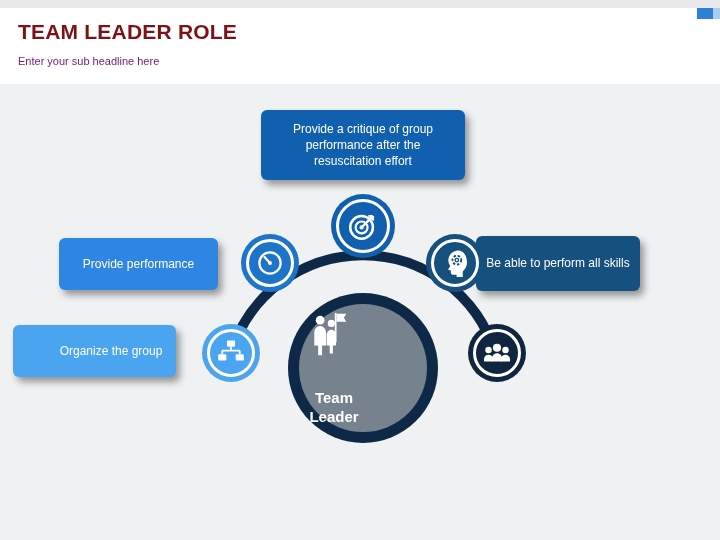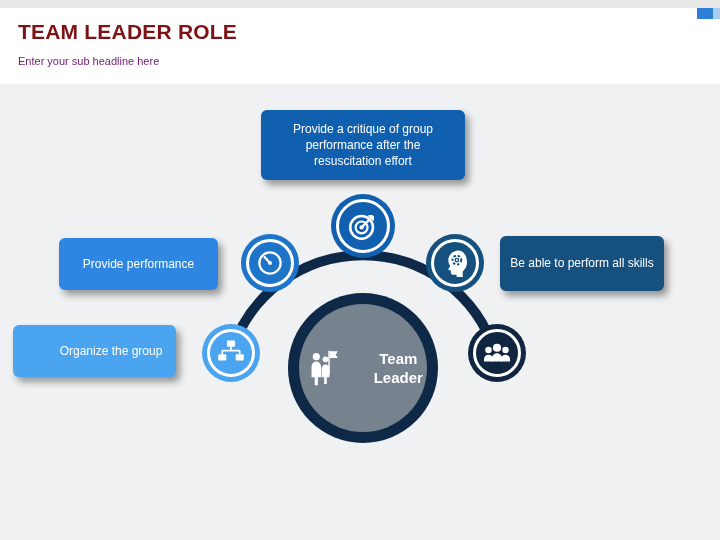--- a/index.html
+++ b/index.html
@@ -30,21 +30,21 @@
   
   .callout{
     position:absolute;border-radius:6px;color:#fff;
     display:flex;align-items:center;justify-content:center;text-align:center;
     font-size:12px;line-height:1.35;padding:6px 10px;box-sizing:border-box;
     box-shadow:4px 5px 7px rgba(40,40,40,.45);
   }
   .c-critique{left:261px;top:102px;width:204px;height:70px;background:#1160b0;}
   .c-monitor {left:59px; top:230px;width:159px;height:52px;background:#2e85e2;}
   .c-organize{left:13px; top:317px;width:163px;height:52px;background:#4ba4ef;padding-left:43px;}
-  .c-skills  {left:500px;top:228px;width:164px;height:55px;background:#15507f;}
+  .c-skills  {left:476px;top:228px;width:164px;height:55px;background:#15507f;}
   .c-direct  {left:542px;top:317px;width:164px;height:52px;background:#0f2540;}
 
   
   .node{position:absolute;border-radius:50%;}
   .node .node-inner{
     position:absolute;inset:5px;border:3px solid #fff;border-radius:50%;
     display:flex;align-items:center;justify-content:center;
   }
   .n-organize{left:202px;top:316px;width:58px;height:58px;background:#4ba4ef;}
   .n-organize .node-inner{background:#4ba4ef;}
@@ -57,21 +57,21 @@
   .n-direct  {left:468px;top:316px;width:58px;height:58px;background:#0f2540;}
   .n-direct .node-inner{background:#0f2540;}
 
   
   .hub{
     position:absolute;left:288px;top:285px;width:150px;height:150px;border-radius:50%;
     background:#0e2948;
   }
   .hub-inner{
     position:absolute;inset:11px;border-radius:50%;background:#76828e;
-    display:flex;flex-direction:row;align-items:center;justify-content:center;gap:28px;
+    display:flex;flex-direction:column;align-items:flex-start;justify-content:center;gap:28px;
   }
   .hub-label{
     width:70px;text-align:center;color:#fff;font-weight:700;
     font-size:15px;line-height:1.25;margin-top:2px;
   }
 </style>
 </head>
 <body>
 
 <div class="slide">

